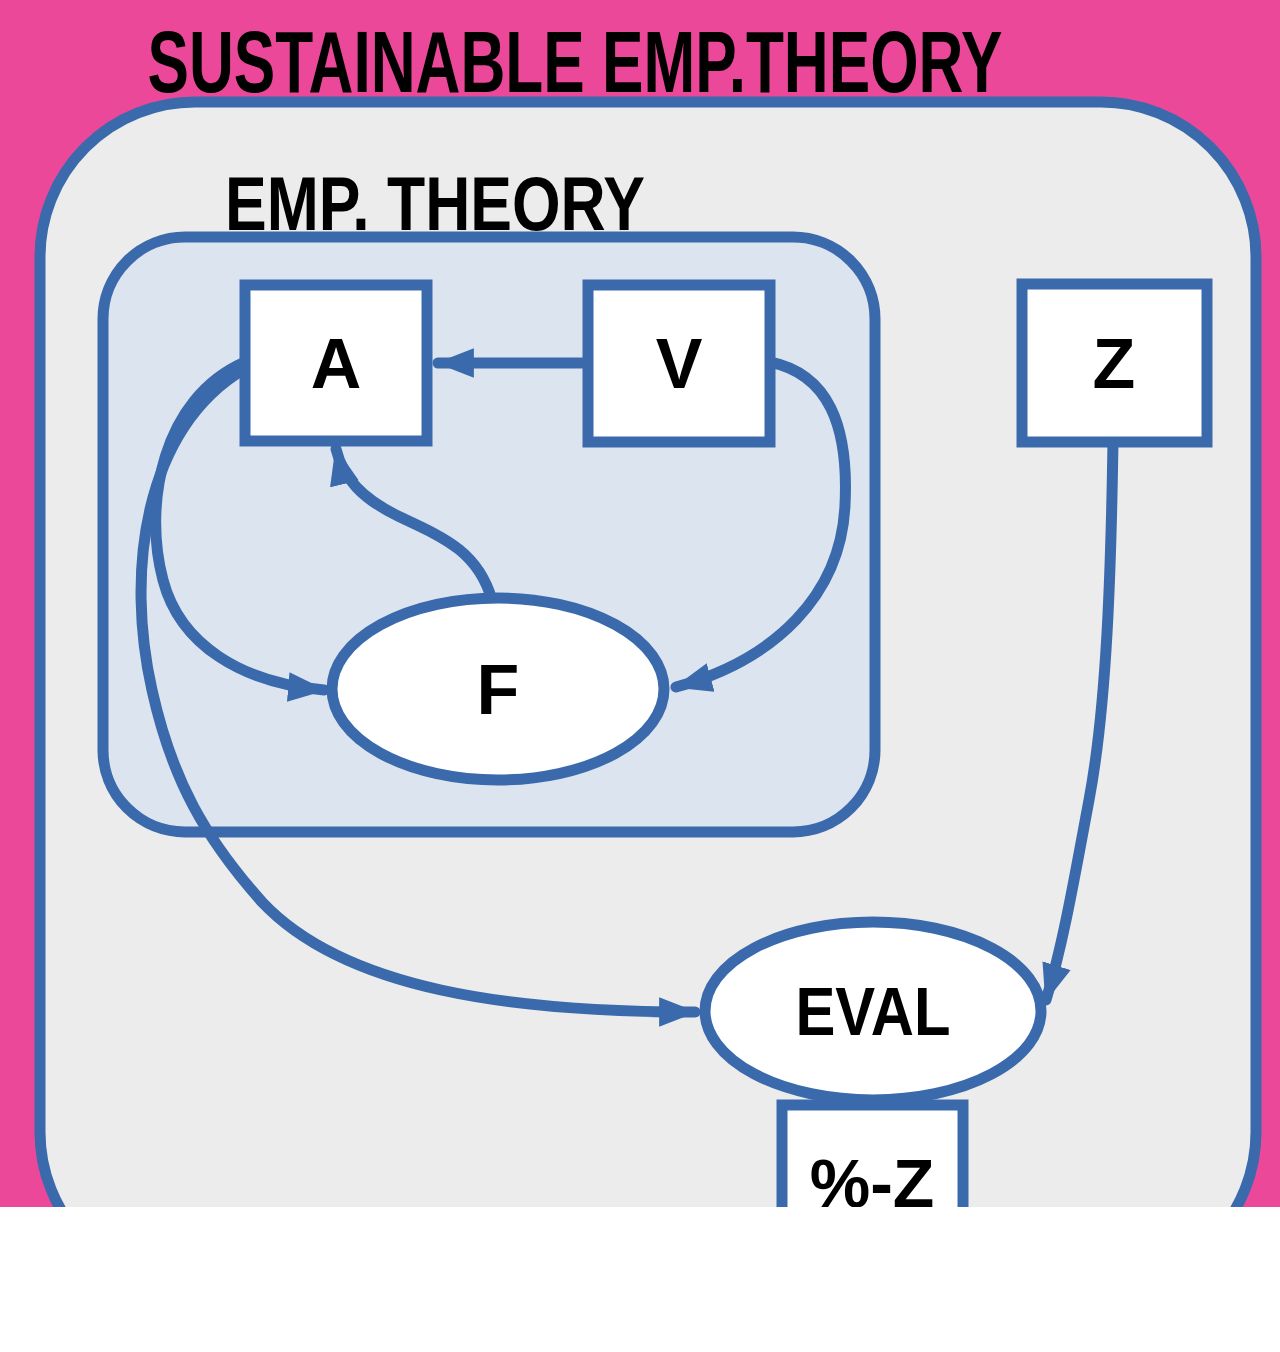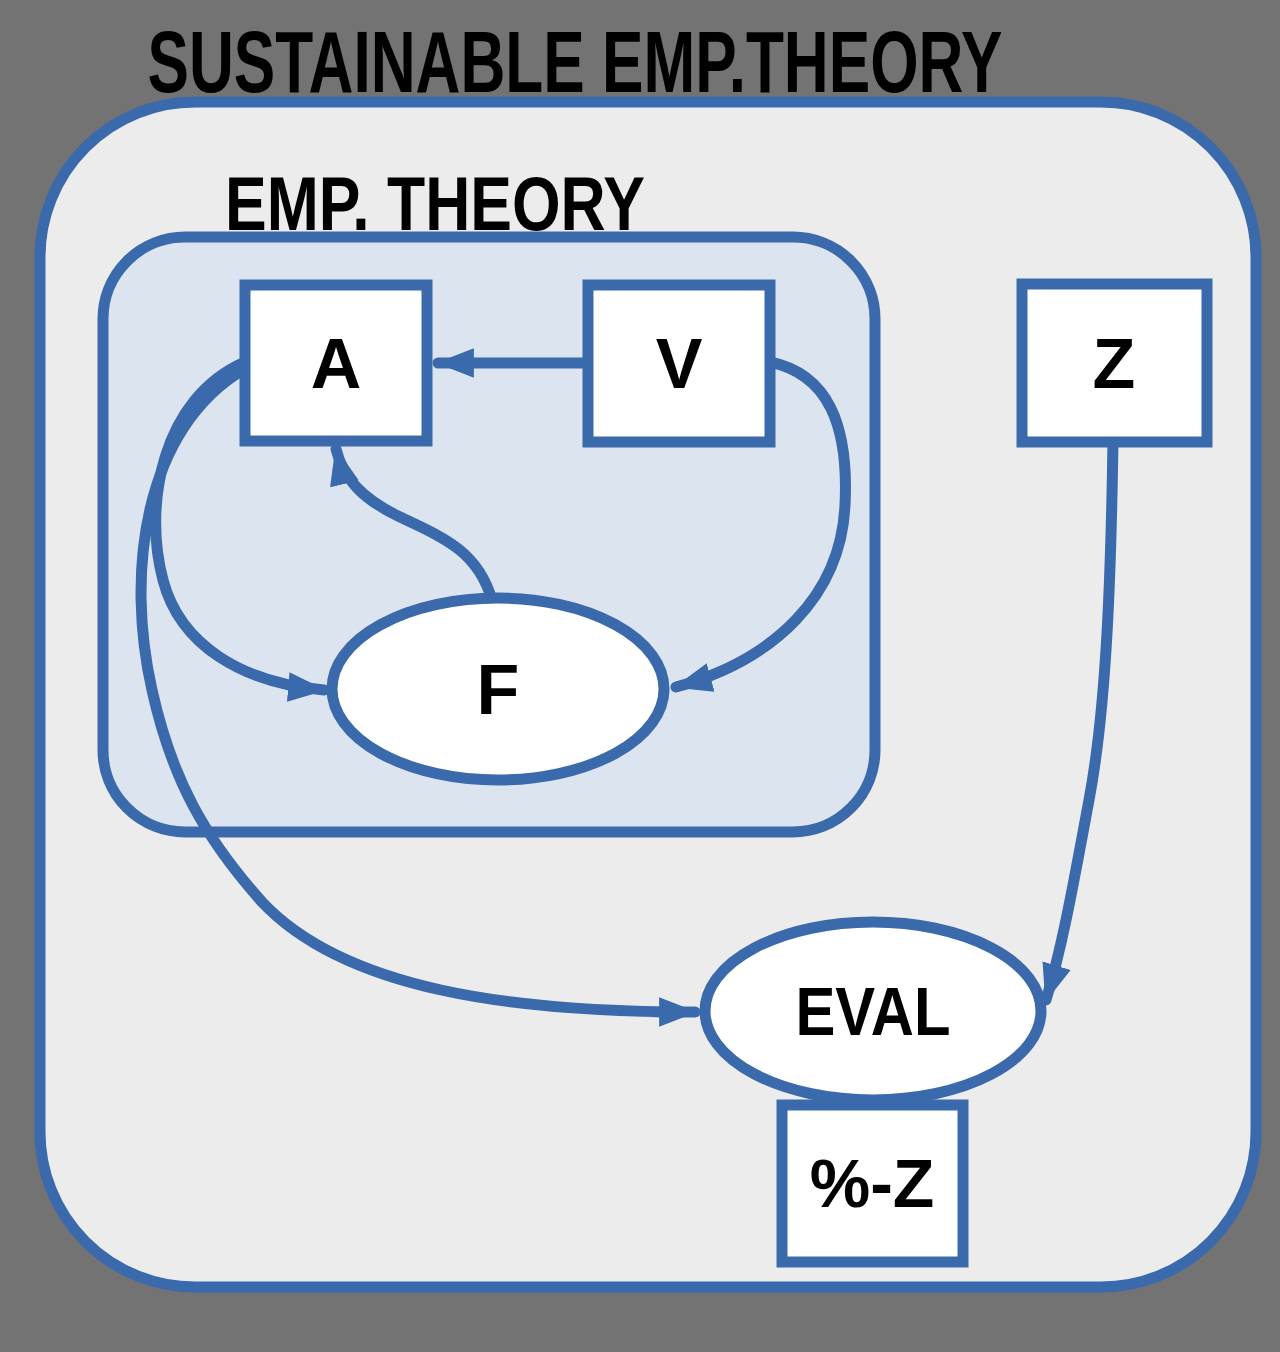--- a/index.html
+++ b/index.html
@@ -3,22 +3,22 @@
 <meta charset="utf-8">
 <style>
   html, body {
     margin: 0;
     padding: 0;
     background: #ffffff;
   }
   .stage {
     position: relative;
     width: 1280px;
-    height: 1352px;
-    background: #737373;
+    height: 1207px;
+    background: #ec4899;
     font-family: "Liberation Sans", sans-serif;
   }
   svg text {
     font-family: "Liberation Sans", "DejaVu Sans", sans-serif;
     font-weight: bold;
   }
 </style>
 </head>
 <body>
 

